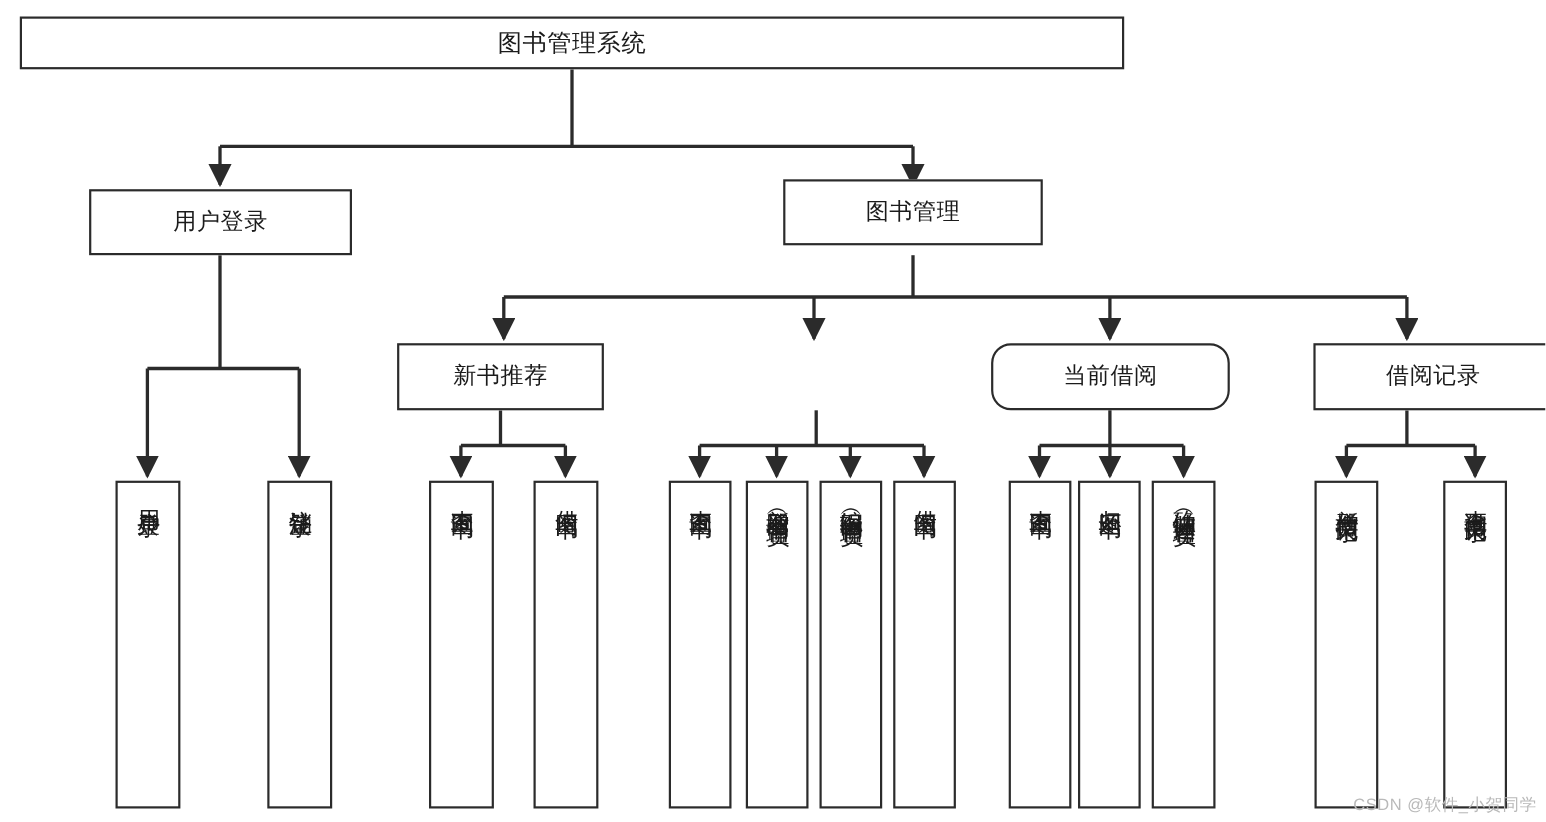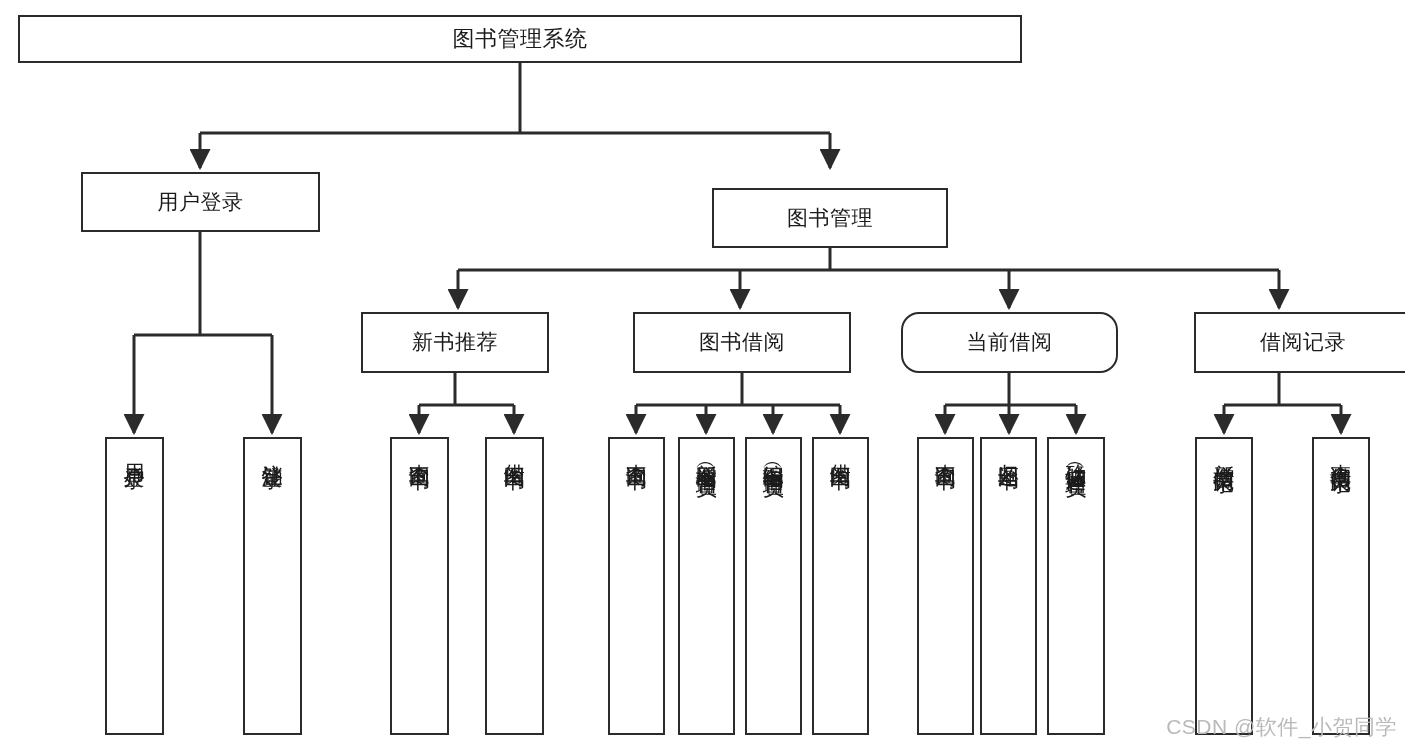--- a/index.html
+++ b/index.html
@@ -62,21 +62,21 @@
     text-orientation: upright;
     font-size: 21px;
     line-height: 1.02;
     letter-spacing: 2px;
     white-space: nowrap;
   }
   #watermark {
     position: absolute;
     right: 8px;
     bottom: 6px;
-    font-size: 21px;
+    font-size: 15px;
     color: #b9b9b9;
     letter-spacing: 0.5px;
     z-index: 5;
     white-space: nowrap;
   }
 </style>
 </head>
 <body>
 
 <div id="diagram-canvas">
@@ -131,29 +131,26 @@
     </g>
   </svg>
 
   <div class="node horizontal root" style="left:18px; top:15px; width:1004px; height:48px;">
     <span class="node-label">图书管理系统</span>
   </div>
 
   <div class="node horizontal" style="left:81px; top:172px; width:239px; height:60px;">
     <span class="node-label">用户登录</span>
   </div>
-  <div class="node horizontal" style="left:712px; top:188px; width:236px; height:60px;">
+  <div class="node horizontal" style="left:712px; top:163px; width:236px; height:60px;">
     <span class="node-label">图书管理</span>
   </div>
 
   <div class="node horizontal" style="left:361px; top:312px; width:188px; height:61px;">
     <span class="node-label">新书推荐</span>
-  </div>
-  <div class="node horizontal" style="left:633px; top:312px; width:218px; height:61px;">
-    <span class="node-label">图书借阅</span>
   </div>
   <div class="node horizontal" style="left:901px; top:312px; width:217px; height:61px;border-radius:18px;">
     <span class="node-label">当前借阅</span>
   </div>
   <div class="node horizontal" style="left:1194px; top:312px; width:218px; height:61px;">
     <span class="node-label">借阅记录</span>
   </div>
 
   <div class="node vertical" style="left:105px; top:437px; width:59px; height:298px;">
     <span class="node-label">用户登录</span>

